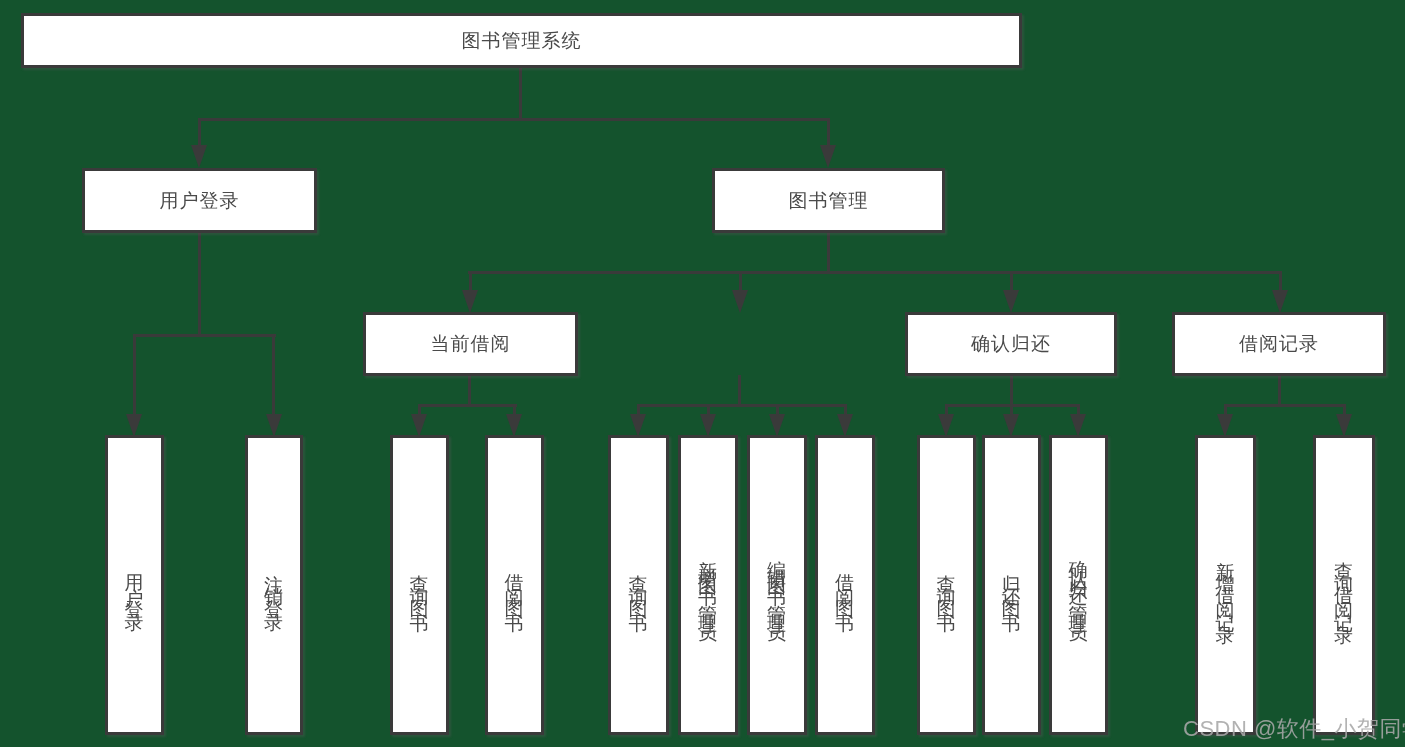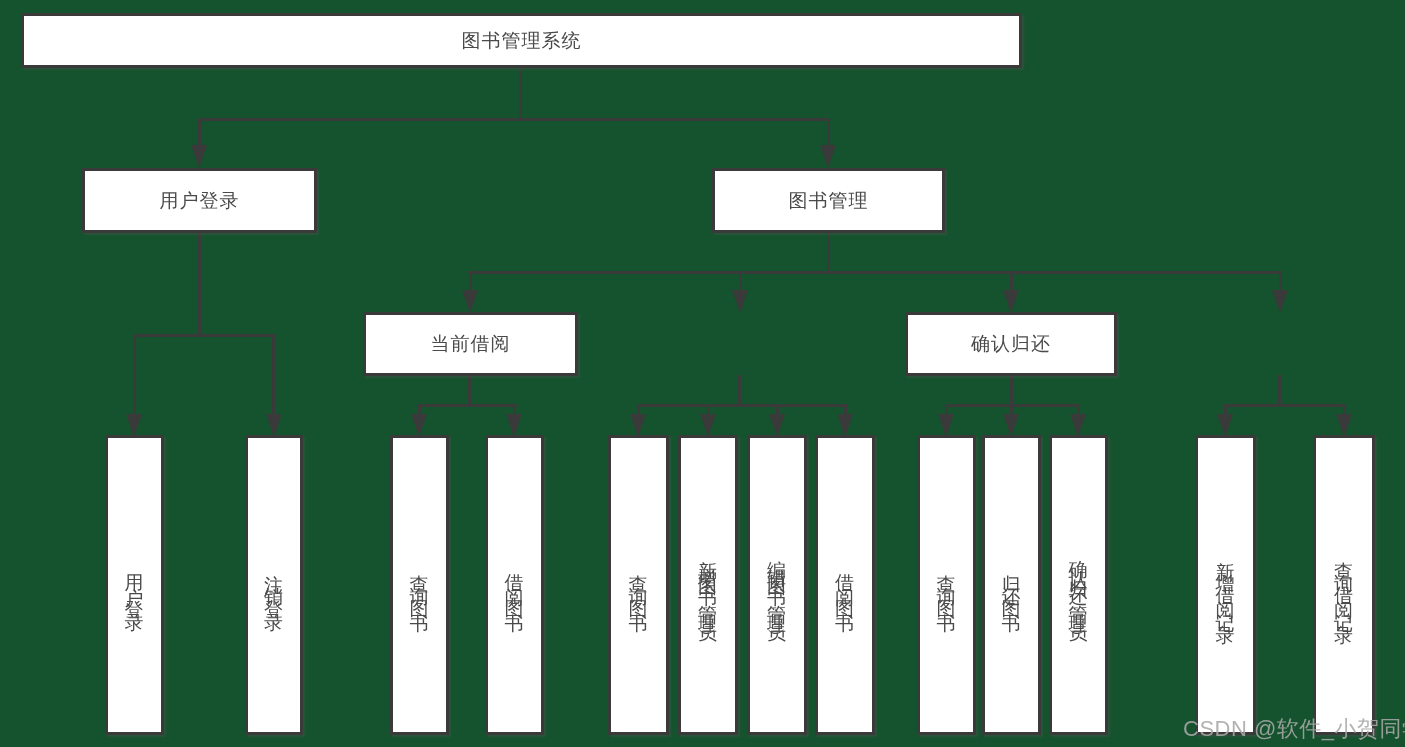--- a/index.html
+++ b/index.html
@@ -55,20 +55,23 @@
 
   <div class="node" style="left:363px;top:312px;width:215px;height:64px">
     <span>当前借阅</span>
   </div>
 
 
   <div class="node" style="left:905px;top:312px;width:212px;height:64px">
     <span>确认归还</span>
   </div>
 
+  <div class="node" style="left:1172px;top:312px;width:214px;height:64px">
+    <span>借阅记录</span>
+  </div>
 
   <div class="leaf" style="left:105px;width:59px">
     <span>用户登录</span>
   </div>
   <div class="leaf" style="left:245px;width:58px">
     <span>注销登录</span>
   </div>
 
   <div class="leaf" style="left:390px;width:59px">
     <span>查询图书</span>

